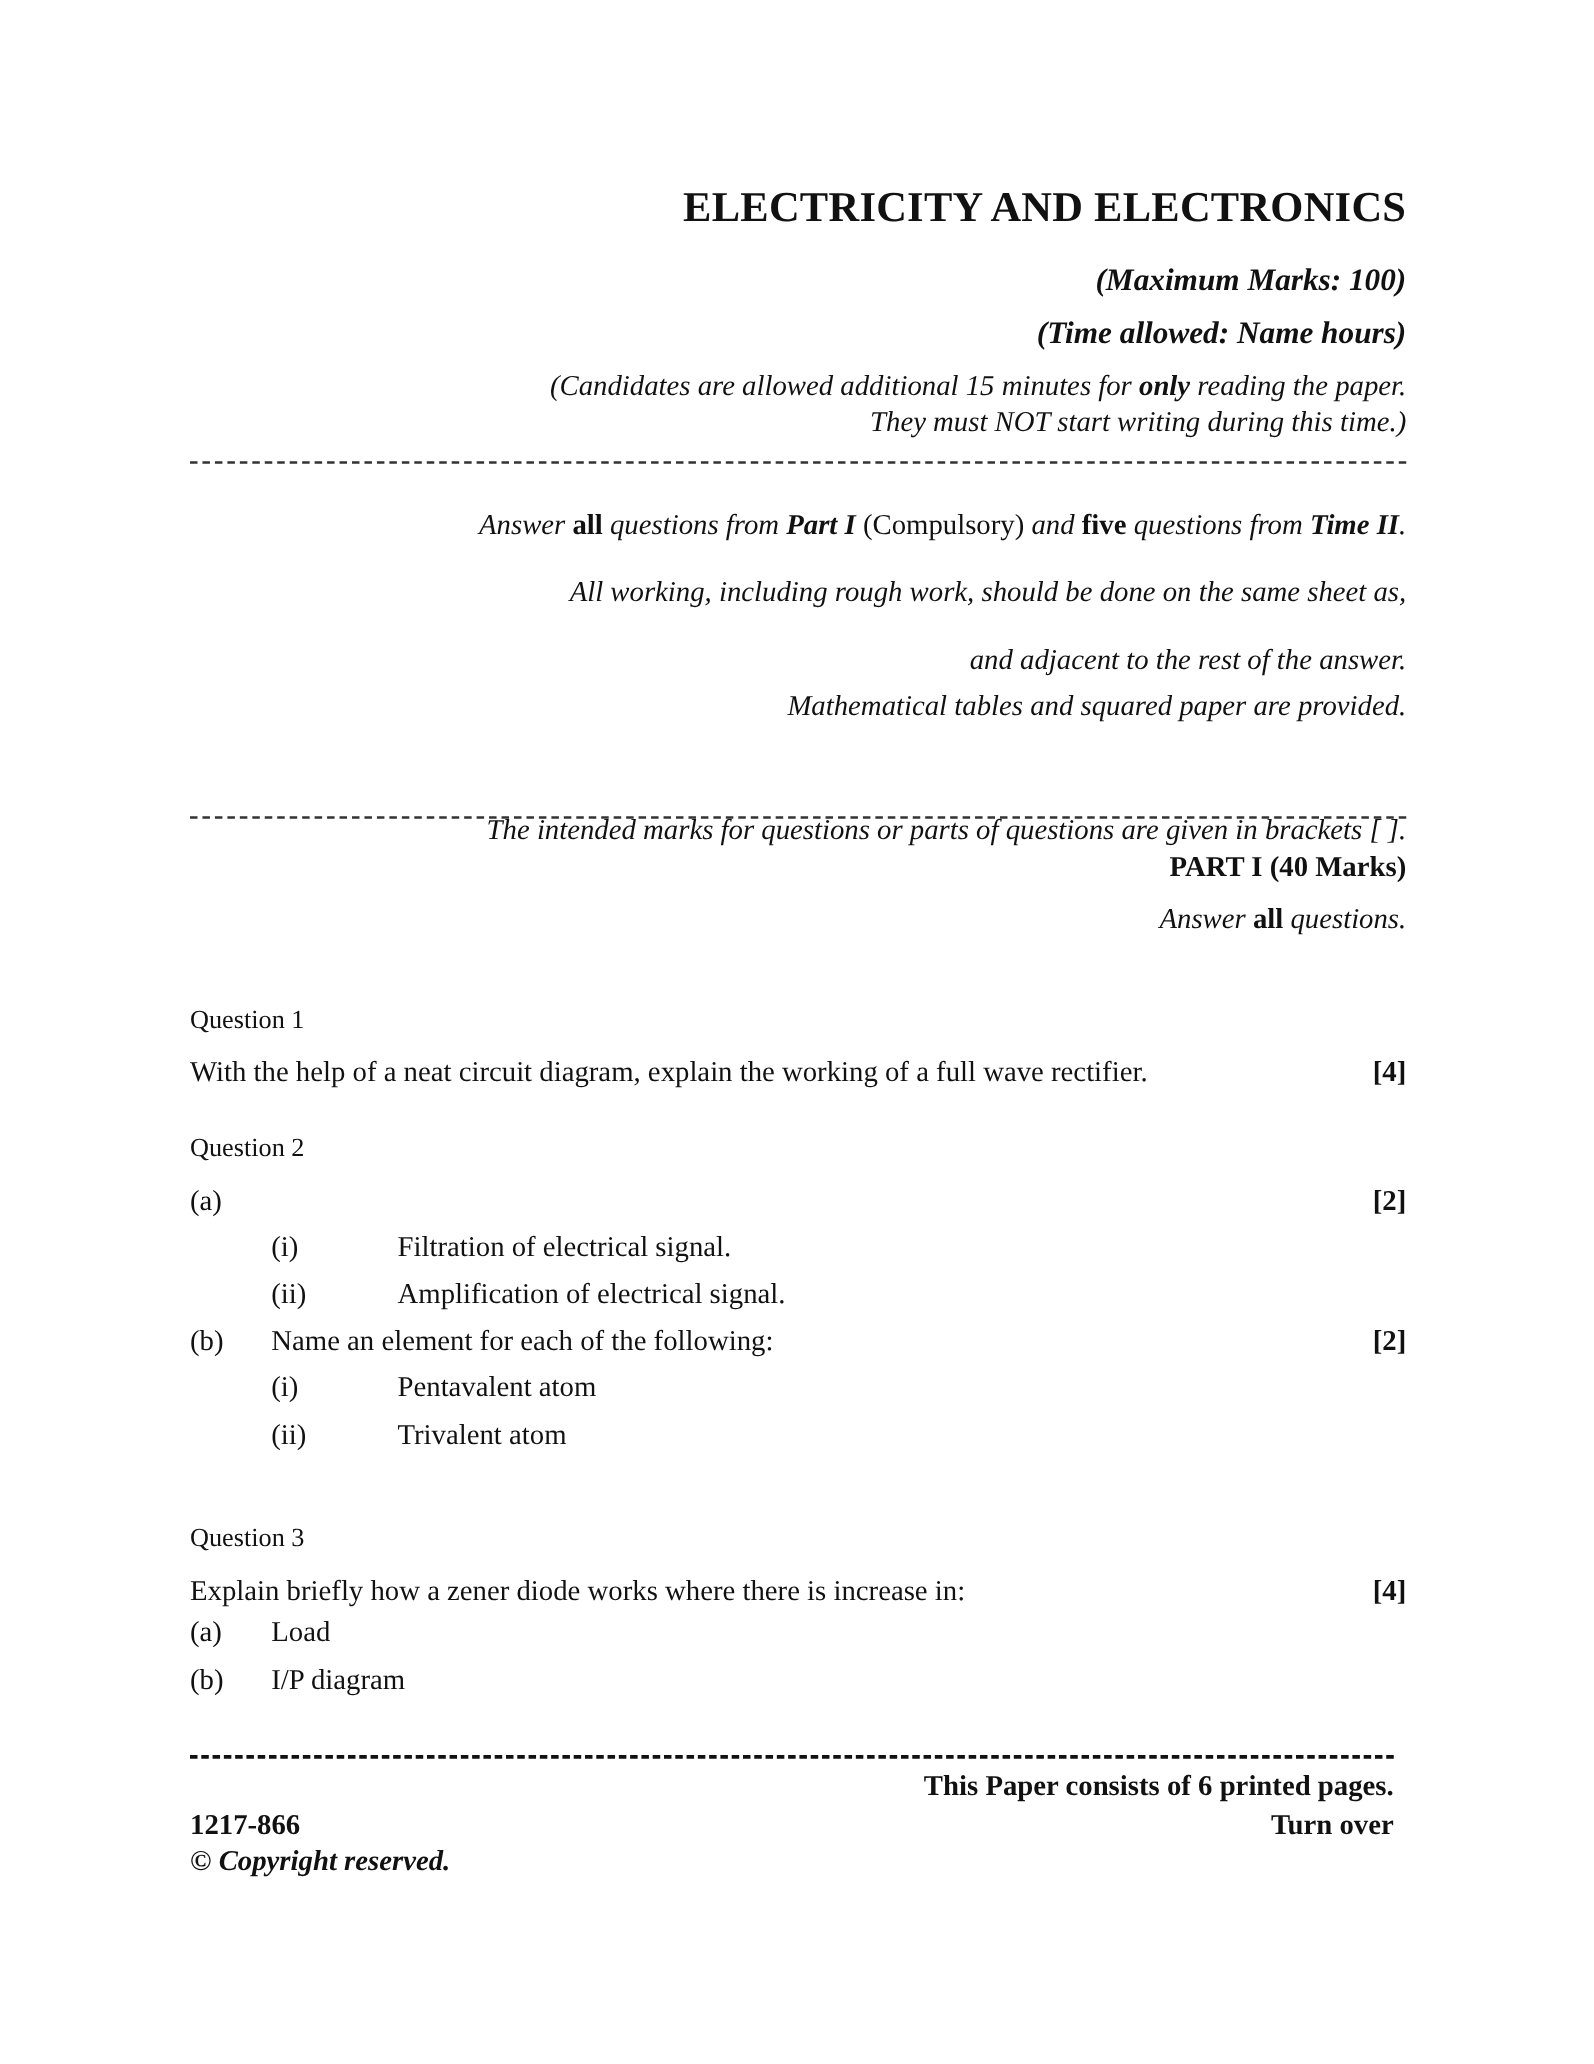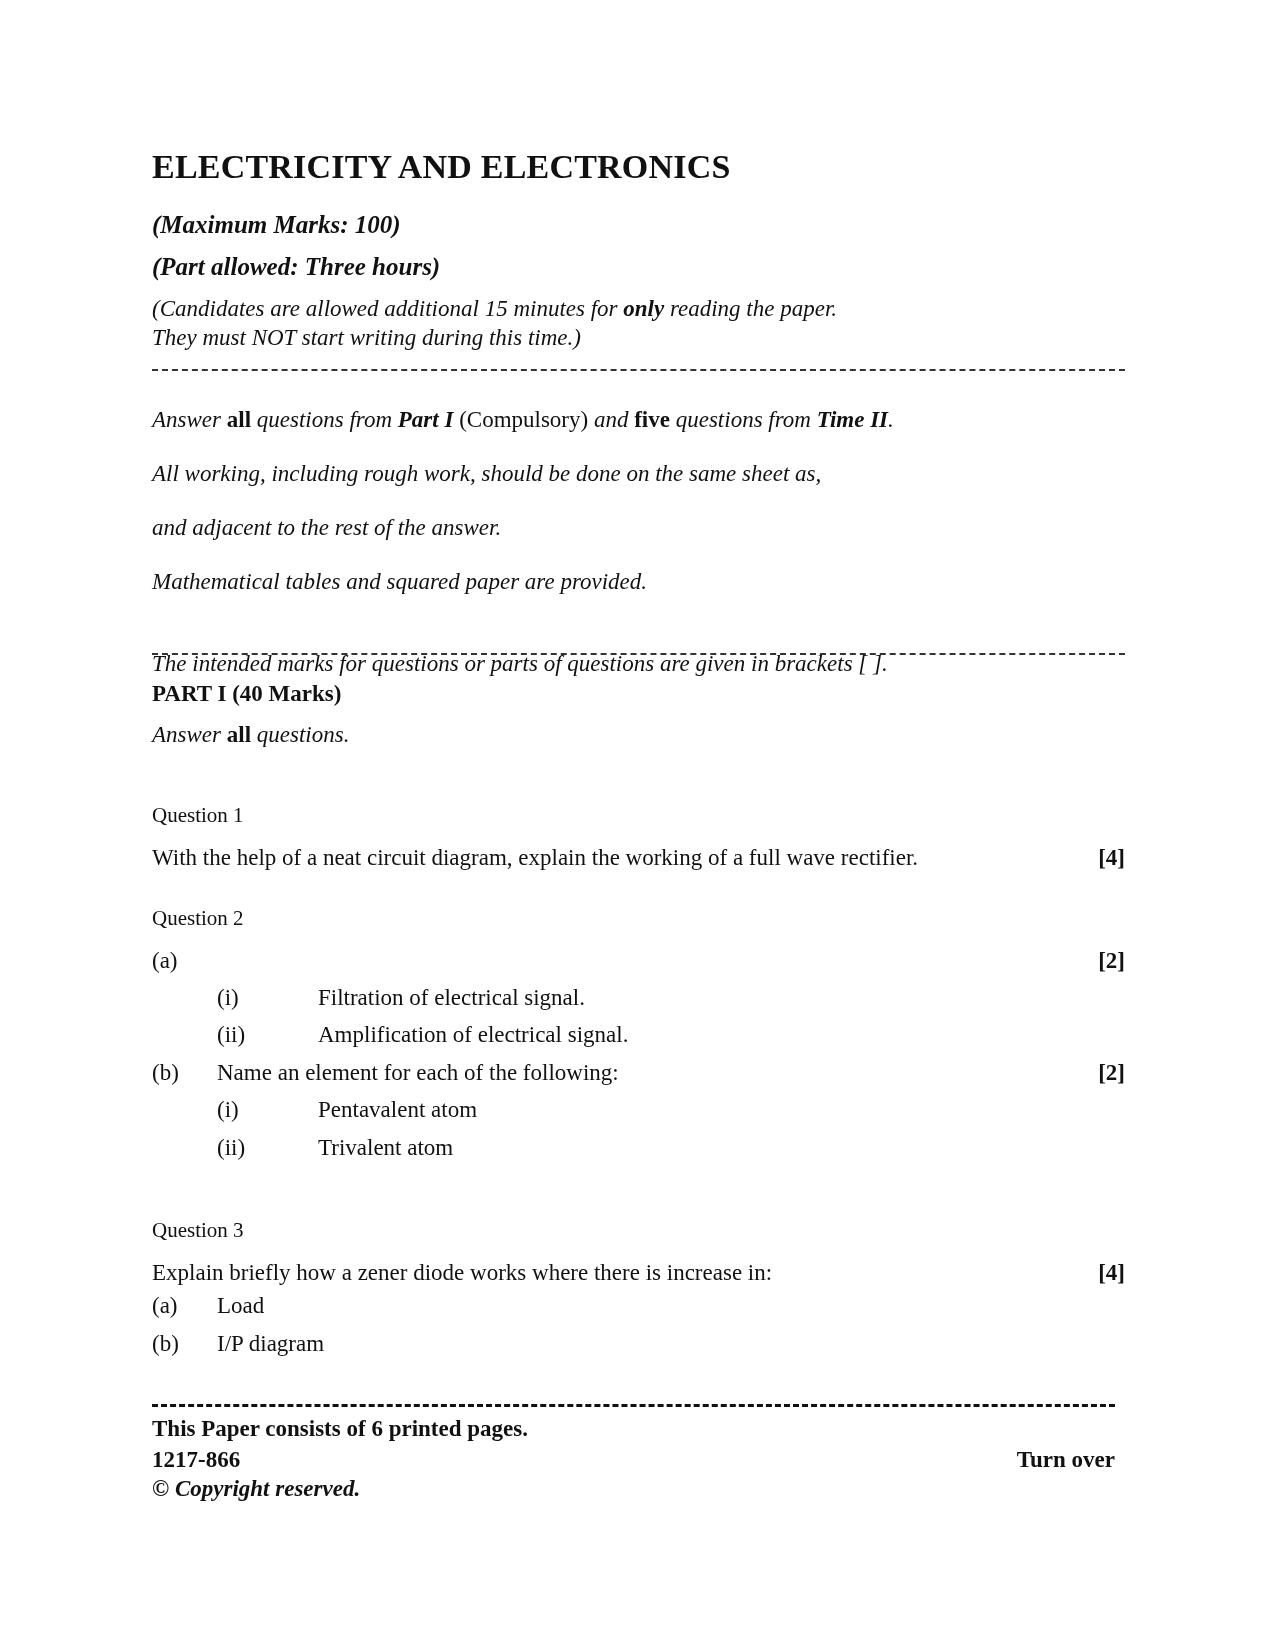--- a/index.html
+++ b/index.html
@@ -14,21 +14,21 @@
       overflow: hidden;
       font-family: "Liberation Serif", "DejaVu Serif", serif;
       color: #111111;
     }
     .page {
       position: absolute;
       left: 152px;
       top: 0;
       width: 973px;
     }
-    .center { text-align: left; }
+    .center { text-align: right; }
     .abs { position: absolute; left: 0; width: 973px; }
 
     .title {
       top: 148px;
       font-size: 34px;
       font-weight: bold;
       letter-spacing: 0.2px;
     }
     .subhead {
       font-size: 25px;
@@ -59,21 +59,21 @@
     .instr {
       font-size: 23px;
       font-style: italic;
     }
     .instr .up { font-style: normal; }
     .instr b { font-style: normal; font-weight: bold; }
     .instr b.ib { font-style: italic; }
     .i1 { top: 407px; }
     .i2 { top: 461px; }
     .i3 { top: 515px; }
-    .i4 { top: 569px; }
+    .i4 { top: 552px; }
     .i5 { top: 611px; margin-top: 40px; }
 
     .part-title {
       top: 681px;
       font-size: 23px;
       font-weight: bold;
     }
     .part-sub {
       top: 722px;
       font-size: 23px;
@@ -139,21 +139,21 @@
     }
     .copyright .sym { font-style: normal; }
   </style>
 </head>
 <body>
 
 <div class="page">
 
   <div class="abs center title">ELECTRICITY AND ELECTRONICS</div>
   <div class="abs center subhead maxmarks">(Maximum Marks: 100)</div>
-  <div class="abs center subhead timeallowed">(Part allowed: Three hours)</div>
+  <div class="abs center subhead timeallowed">(Time allowed: Name hours)</div>
 
   <div class="abs center note note1"><span>(Candidates are allowed additional 15 minutes for </span><b style="font-style:italic">only</b><span> reading the paper.</span></div>
   <div class="abs center note note2">They must NOT start writing during this time.)</div>
 
   <div class="abs dashes d1"></div>
 
   <div class="abs center instr i1"><span>Answer </span><b>all</b><span> questions from </span><b class="ib">Part I</b><span class="up"> (Compulsory)</span><span> and </span><b>five</b><span> questions from </span><b class="ib">Time II</b><span>.</span></div>
   <div class="abs center instr i2">All working, including rough work, should be done on the same sheet as,</div>
   <div class="abs center instr i3">and adjacent to the rest of the answer.</div>
   <div class="abs center instr i4">Mathematical tables and squared paper are provided.</div>

